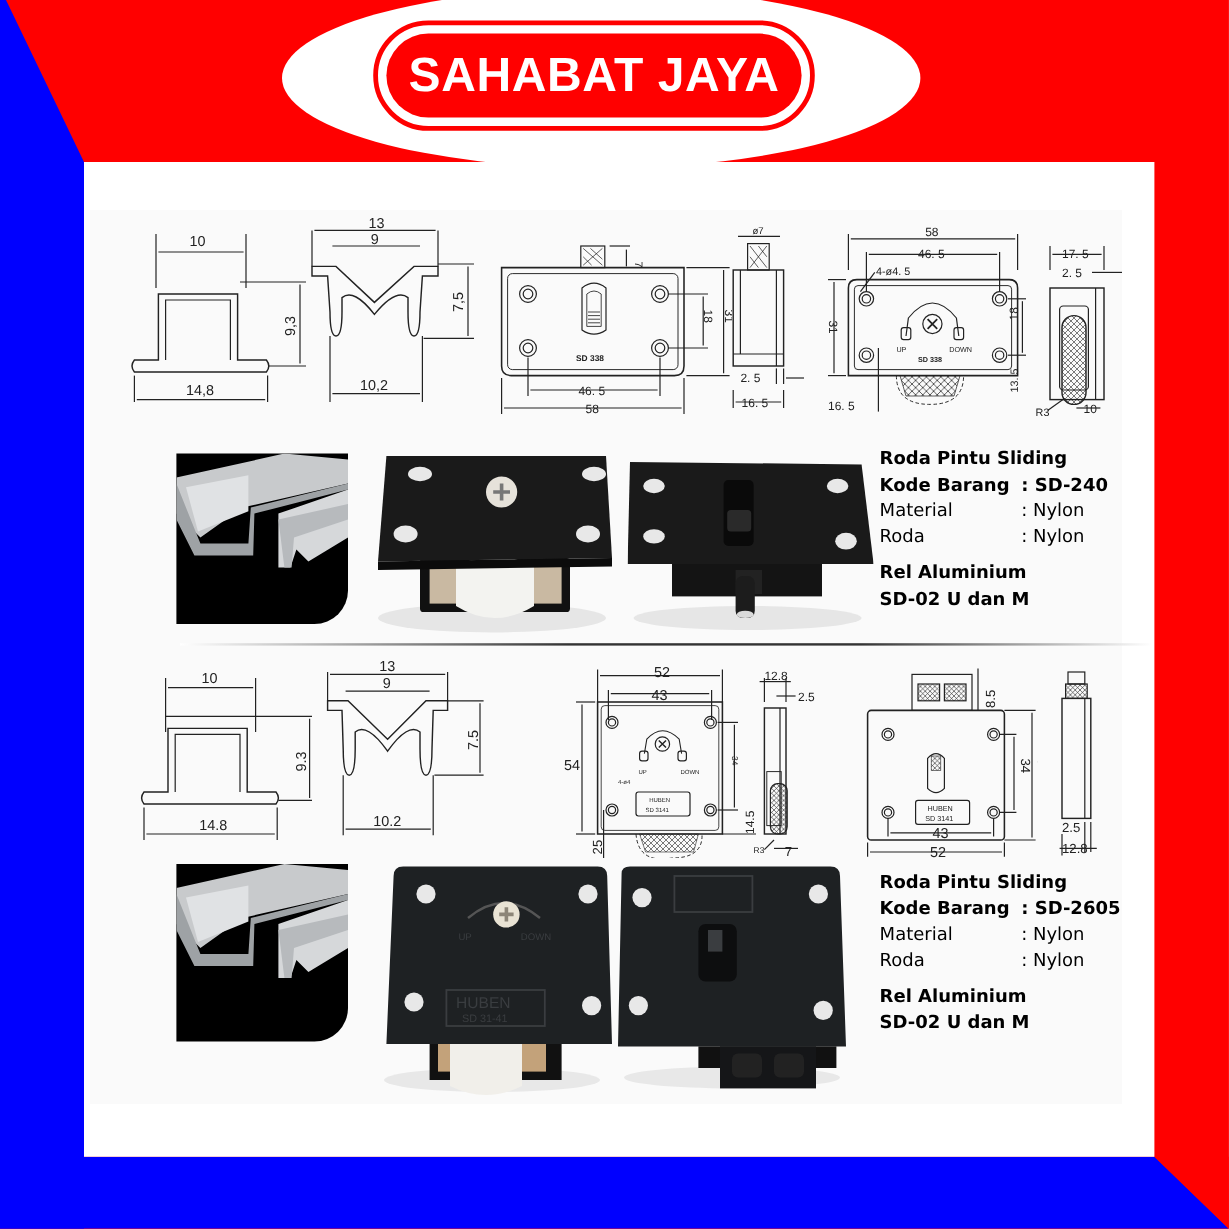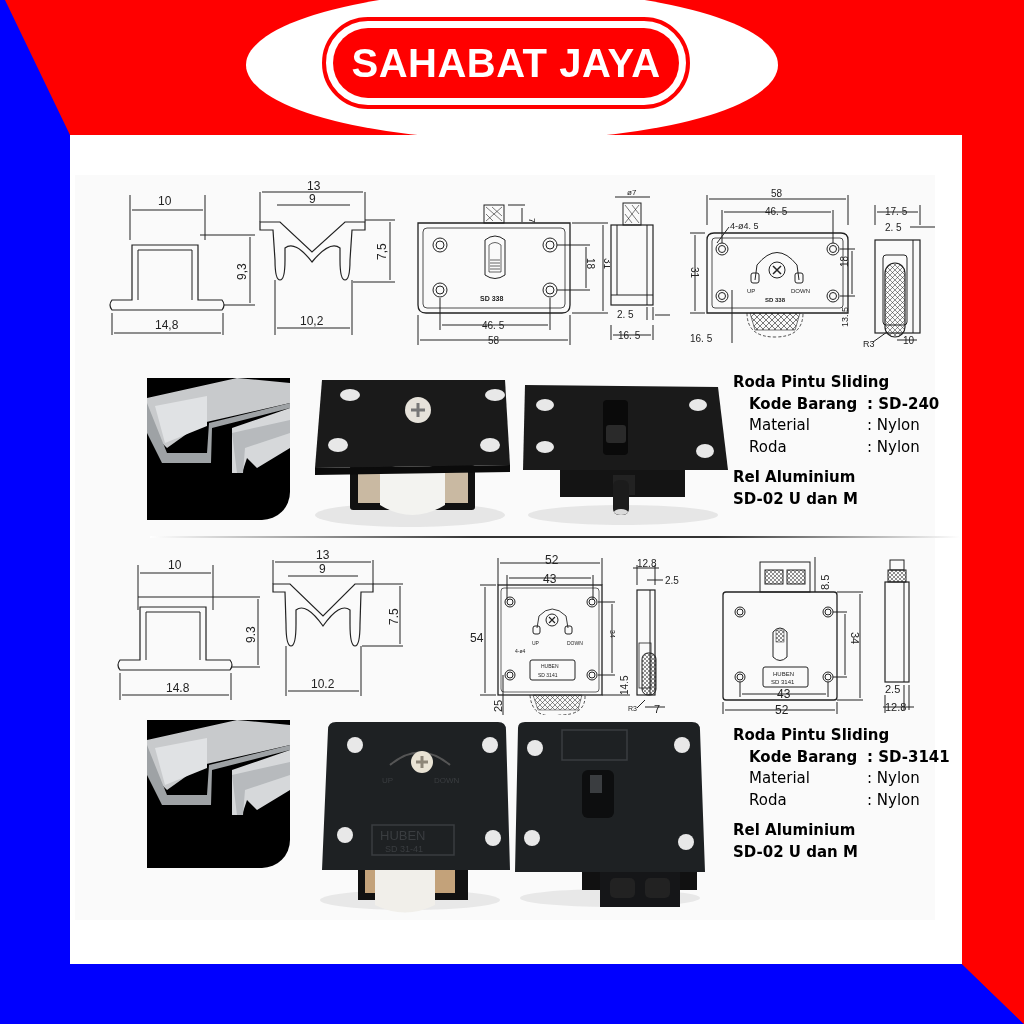--- a/index.html
+++ b/index.html
@@ -1,31 +1,31 @@
 <!DOCTYPE html>
 <html><head>
 <meta charset="utf-8">
 <style>
   html,body{margin:0;padding:0;}
   body{width:1024px;height:1024px;position:relative;overflow:hidden;background:#ff0000;font-family:"DejaVu Sans",sans-serif;}
   .bg-svg{position:absolute;left:0;top:0;width:1024px;height:1024px;}
-  .logo{position:absolute;left:246px;top:0;width:532px;height:135px;}
+  .logo{position:absolute;left:235px;top:0;width:532px;height:135px;}
   .logo-ellipse{position:absolute;left:0;top:-10px;width:532px;height:150px;background:#fff;border-radius:50%;}
   .logo-badge{position:absolute;left:76px;top:17px;width:368px;height:92px;border:4px solid #ff0000;border-radius:46px;box-sizing:border-box;}
   .logo-inner{position:absolute;left:7px;top:7px;right:7px;bottom:7px;background:#ff0000;border-radius:36px;display:flex;align-items:center;justify-content:center;}
   .logo-text{color:#fff;font-family:"Liberation Sans",sans-serif;font-weight:bold;font-size:40px;letter-spacing:0.5px;}
   .panel{position:absolute;left:70px;top:135px;width:892px;height:829px;background:#fff;}
   .panel-inner{position:absolute;left:5px;top:40px;width:860px;height:745px;background:#fafafa;}
   .draw{position:absolute;}
   .draw text{font-family:"Liberation Sans",sans-serif;fill:#222;}
   .divider{position:absolute;left:150px;width:810px;height:2px;background:linear-gradient(90deg,#fff,#333 40%,#333 70%,#fff);}
   .spec{position:absolute;font-family:"DejaVu Sans",sans-serif;color:#000000;font-size:15px;line-height:21.5px;}
   .spec .b{font-weight:bold;}
   .spec .row{display:flex;white-space:nowrap;}
-  .spec .k{width:118px;margin-left:16px;}
+  .spec .k{width:118px;}
   .spec .gap{height:9px;}
   .rail-photo{position:absolute;background:#000;border-radius:0 0 28px 0;overflow:hidden;}
   .product{position:absolute;}
 </style>
 </head>
 <body>
 
 <svg class="bg-svg" viewBox="0 0 1024 1024">
   <rect width="1024" height="1024" fill="#ff0000"></rect>
   <polygon points="0,0 5,0 70,135 70,1024 0,1024" fill="#0000ff"></polygon>
@@ -480,21 +480,21 @@
   <rect x="72" y="152" width="115" height="18" fill="#111"></rect>
   <rect x="90" y="152" width="80" height="35" fill="#151618"></rect>
   <rect x="100" y="158" width="25" height="20" rx="5" fill="#222"></rect>
   <rect x="135" y="158" width="25" height="20" rx="5" fill="#222"></rect>
 </svg>
 
 <div class="spec" style="left:733px;top:725px">
   <div class="row b">Roda Pintu Sliding</div>
   <div class="row b">
       <span class="k">Kode Barang</span>
-      <span>: SD-3141</span>
+      <span>: SD-2605</span>
     </div>
   <div class="row">
       <span class="k">Material</span>
       <span>: Nylon</span>
     </div>
   <div class="row">
       <span class="k">Roda</span>
       <span>: Nylon</span>
     </div>
   <div class="gap"></div>

